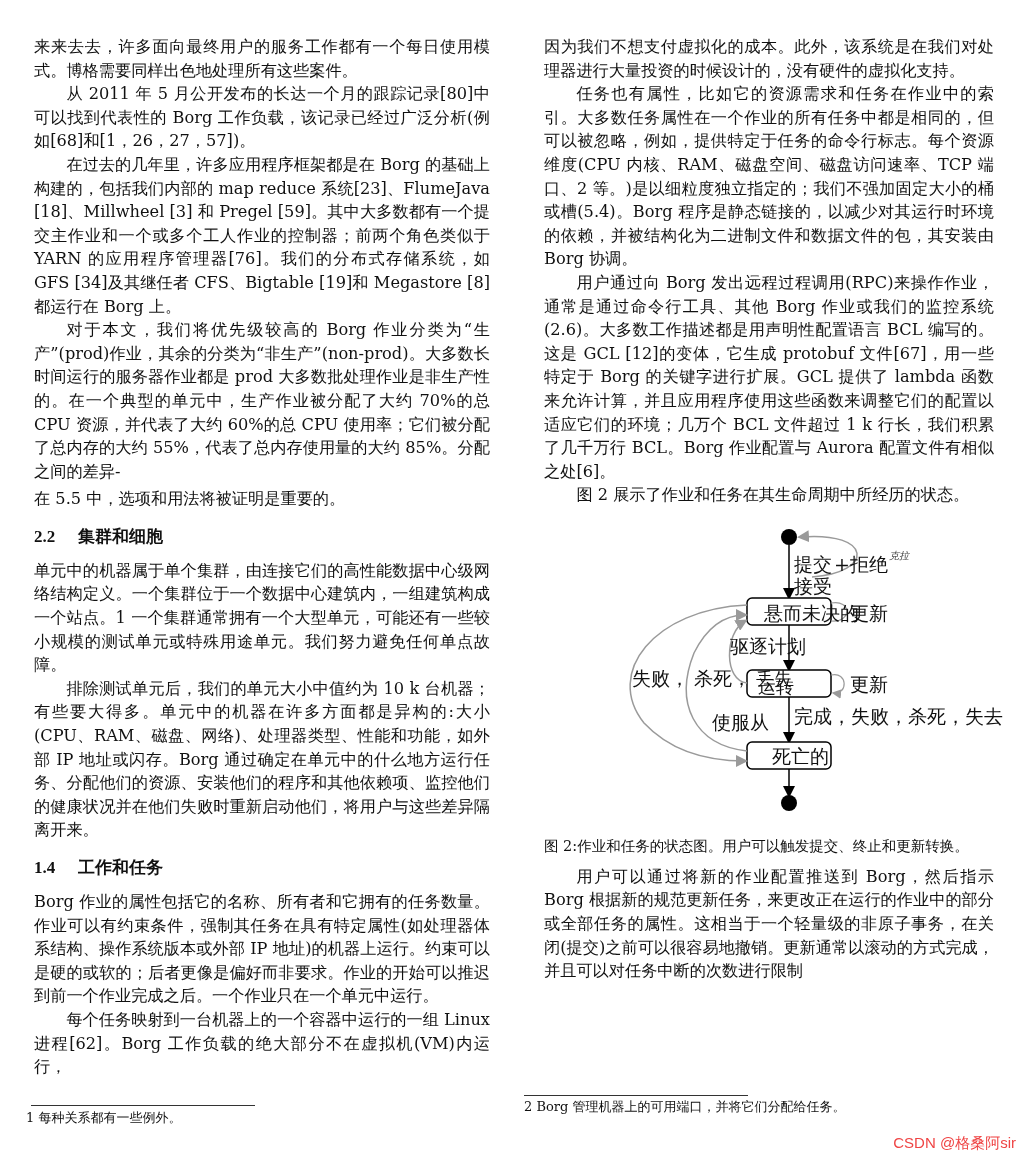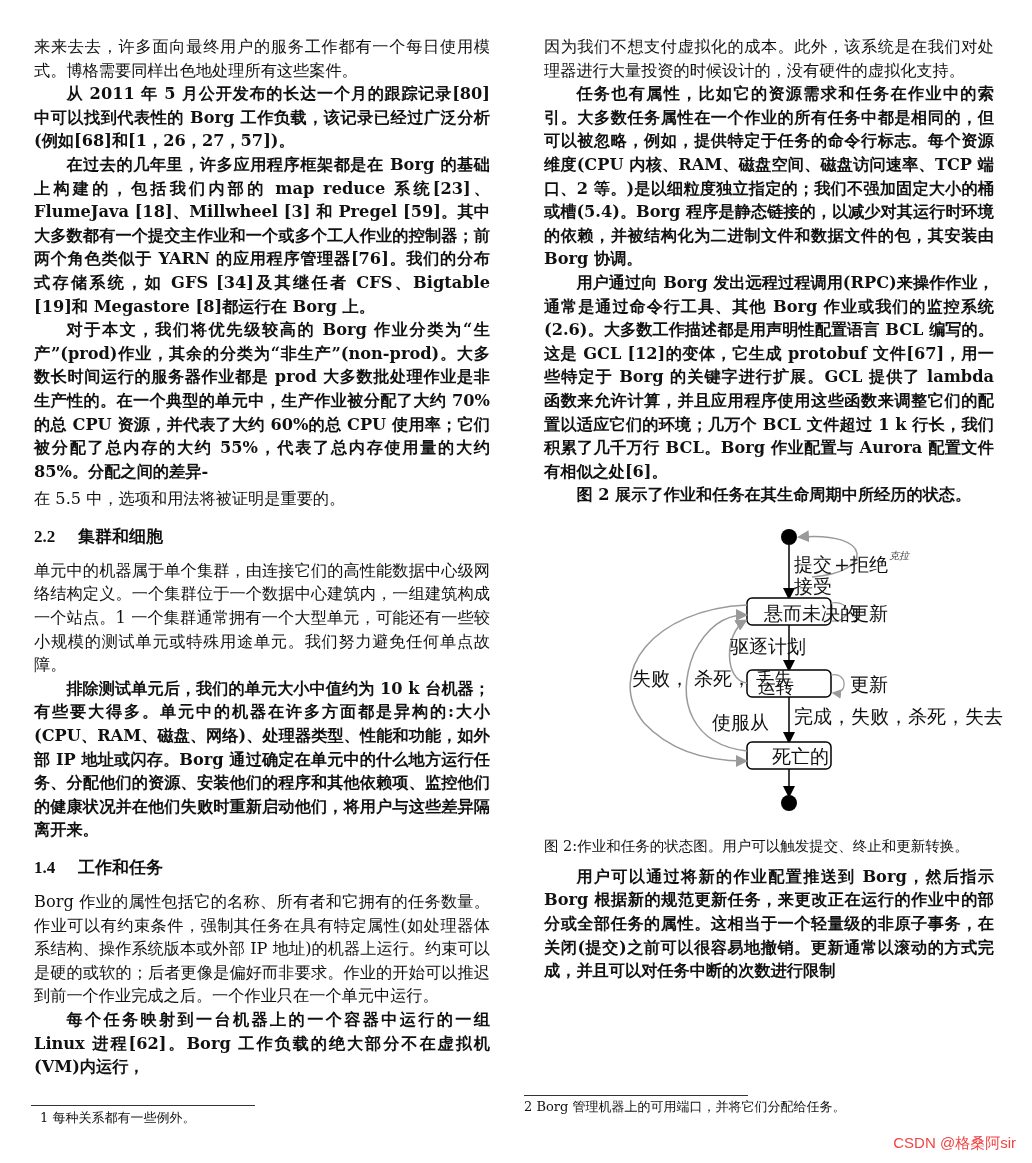--- a/index.html
+++ b/index.html
@@ -2,21 +2,21 @@
 <html><head>
 <meta charset="utf-8">
 <style>
   html, body { margin: 0; padding: 0; background: #ffffff; }
   body { width: 1032px; height: 1163px; position: relative; overflow: hidden;
          font-family: "DejaVu Serif", "Liberation Serif", serif; color: #111; }
   .col { position: absolute; top: 35px; font-size: 16.2px; line-height: 23.6px; }
   .col.left { left: 34px; width: 456px; }
   .col.right { left: 544px; width: 450px; }
   p { margin: 0; text-align: justify; }
-  p.indent { text-indent: 2em; font-weight: bold; }
+  p.indent { text-indent: 2em; }
   p.gap { margin-top: 4px; }
   h3 { font-family: "Liberation Serif", serif; font-weight: bold; font-size: 17px;
        margin: 14px 0 10px 0; line-height: 24px; }
   h3 .num { display: inline-block; width: 44px; }
   .footnote-rule { position: absolute; height: 1px; background: #333; }
   .footnote { position: absolute; font-size: 13px; line-height: 18px; }
   .caption { font-size: 14.5px; line-height: 22px; margin-top: 0; }
   .figure { position: relative; width: 460px; height: 300px; margin: 16px 0 12px 0; text-decoration: underline; }
   .watermark { position: absolute; right: 16px; top: 1134px; font-family: "Liberation Sans", sans-serif;
                font-size: 15px; color: #ef4444; }
@@ -39,21 +39,21 @@
   <p class="indent">排除测试单元后，我们的单元大小中值约为 10 k 台机器；有些要大得多。单元中的机器在许多方面都是异构的:大小(CPU、RAM、磁盘、网络)、处理器类型、性能和功能，如外部 IP 地址或闪存。Borg 通过确定在单元中的什么地方运行任务、分配他们的资源、安装他们的程序和其他依赖项、监控他们的健康状况并在他们失败时重新启动他们，将用户与这些差异隔离开来。</p>
 
   <h3>
     <span class="num">1.4</span><span>工作和任务</span>
   </h3>
   <p>Borg 作业的属性包括它的名称、所有者和它拥有的任务数量。作业可以有约束条件，强制其任务在具有特定属性(如处理器体系结构、操作系统版本或外部 IP 地址)的机器上运行。约束可以是硬的或软的；后者更像是偏好而非要求。作业的开始可以推迟到前一个作业完成之后。一个作业只在一个单元中运行。</p>
   <p class="indent">每个任务映射到一台机器上的一个容器中运行的一组 Linux 进程[62]。Borg 工作负载的绝大部分不在虚拟机(VM)内运行，</p>
 </div>
 
 <div class="footnote-rule" style="left:31px; top:1105px; width:224px;"></div>
-<div class="footnote" style="left:40px; top:1109px;text-align:center;">1 每种关系都有一些例外。</div>
+<div class="footnote" style="left:26px; top:1109px;text-align:center;">1 每种关系都有一些例外。</div>
 
 <div class="col right">
   <p>因为我们不想支付虚拟化的成本。此外，该系统是在我们对处理器进行大量投资的时候设计的，没有硬件的虚拟化支持。</p>
   <p class="indent">任务也有属性，比如它的资源需求和任务在作业中的索引。大多数任务属性在一个作业的所有任务中都是相同的，但可以被忽略，例如，提供特定于任务的命令行标志。每个资源维度(CPU 内核、RAM、磁盘空间、磁盘访问速率、TCP 端口、2 等。)是以细粒度独立指定的；我们不强加固定大小的桶或槽(5.4)。Borg 程序是静态链接的，以减少对其运行时环境的依赖，并被结构化为二进制文件和数据文件的包，其安装由 Borg 协调。</p>
   <p class="indent">用户通过向 Borg 发出远程过程调用(RPC)来操作作业，通常是通过命令行工具、其他 Borg 作业或我们的监控系统(2.6)。大多数工作描述都是用声明性配置语言 BCL 编写的。这是 GCL [12]的变体，它生成 protobuf 文件[67]，用一些特定于 Borg 的关键字进行扩展。GCL 提供了 lambda 函数来允许计算，并且应用程序使用这些函数来调整它们的配置以适应它们的环境；几万个 BCL 文件超过 1 k 行长，我们积累了几千万行 BCL。Borg 作业配置与 Aurora 配置文件有相似之处[6]。</p>
   <p class="indent">图 2 展示了作业和任务在其生命周期中所经历的状态。</p>
 
   <div class="figure">
     <svg width="460" height="300" viewBox="0 0 460 300">
       <defs>

